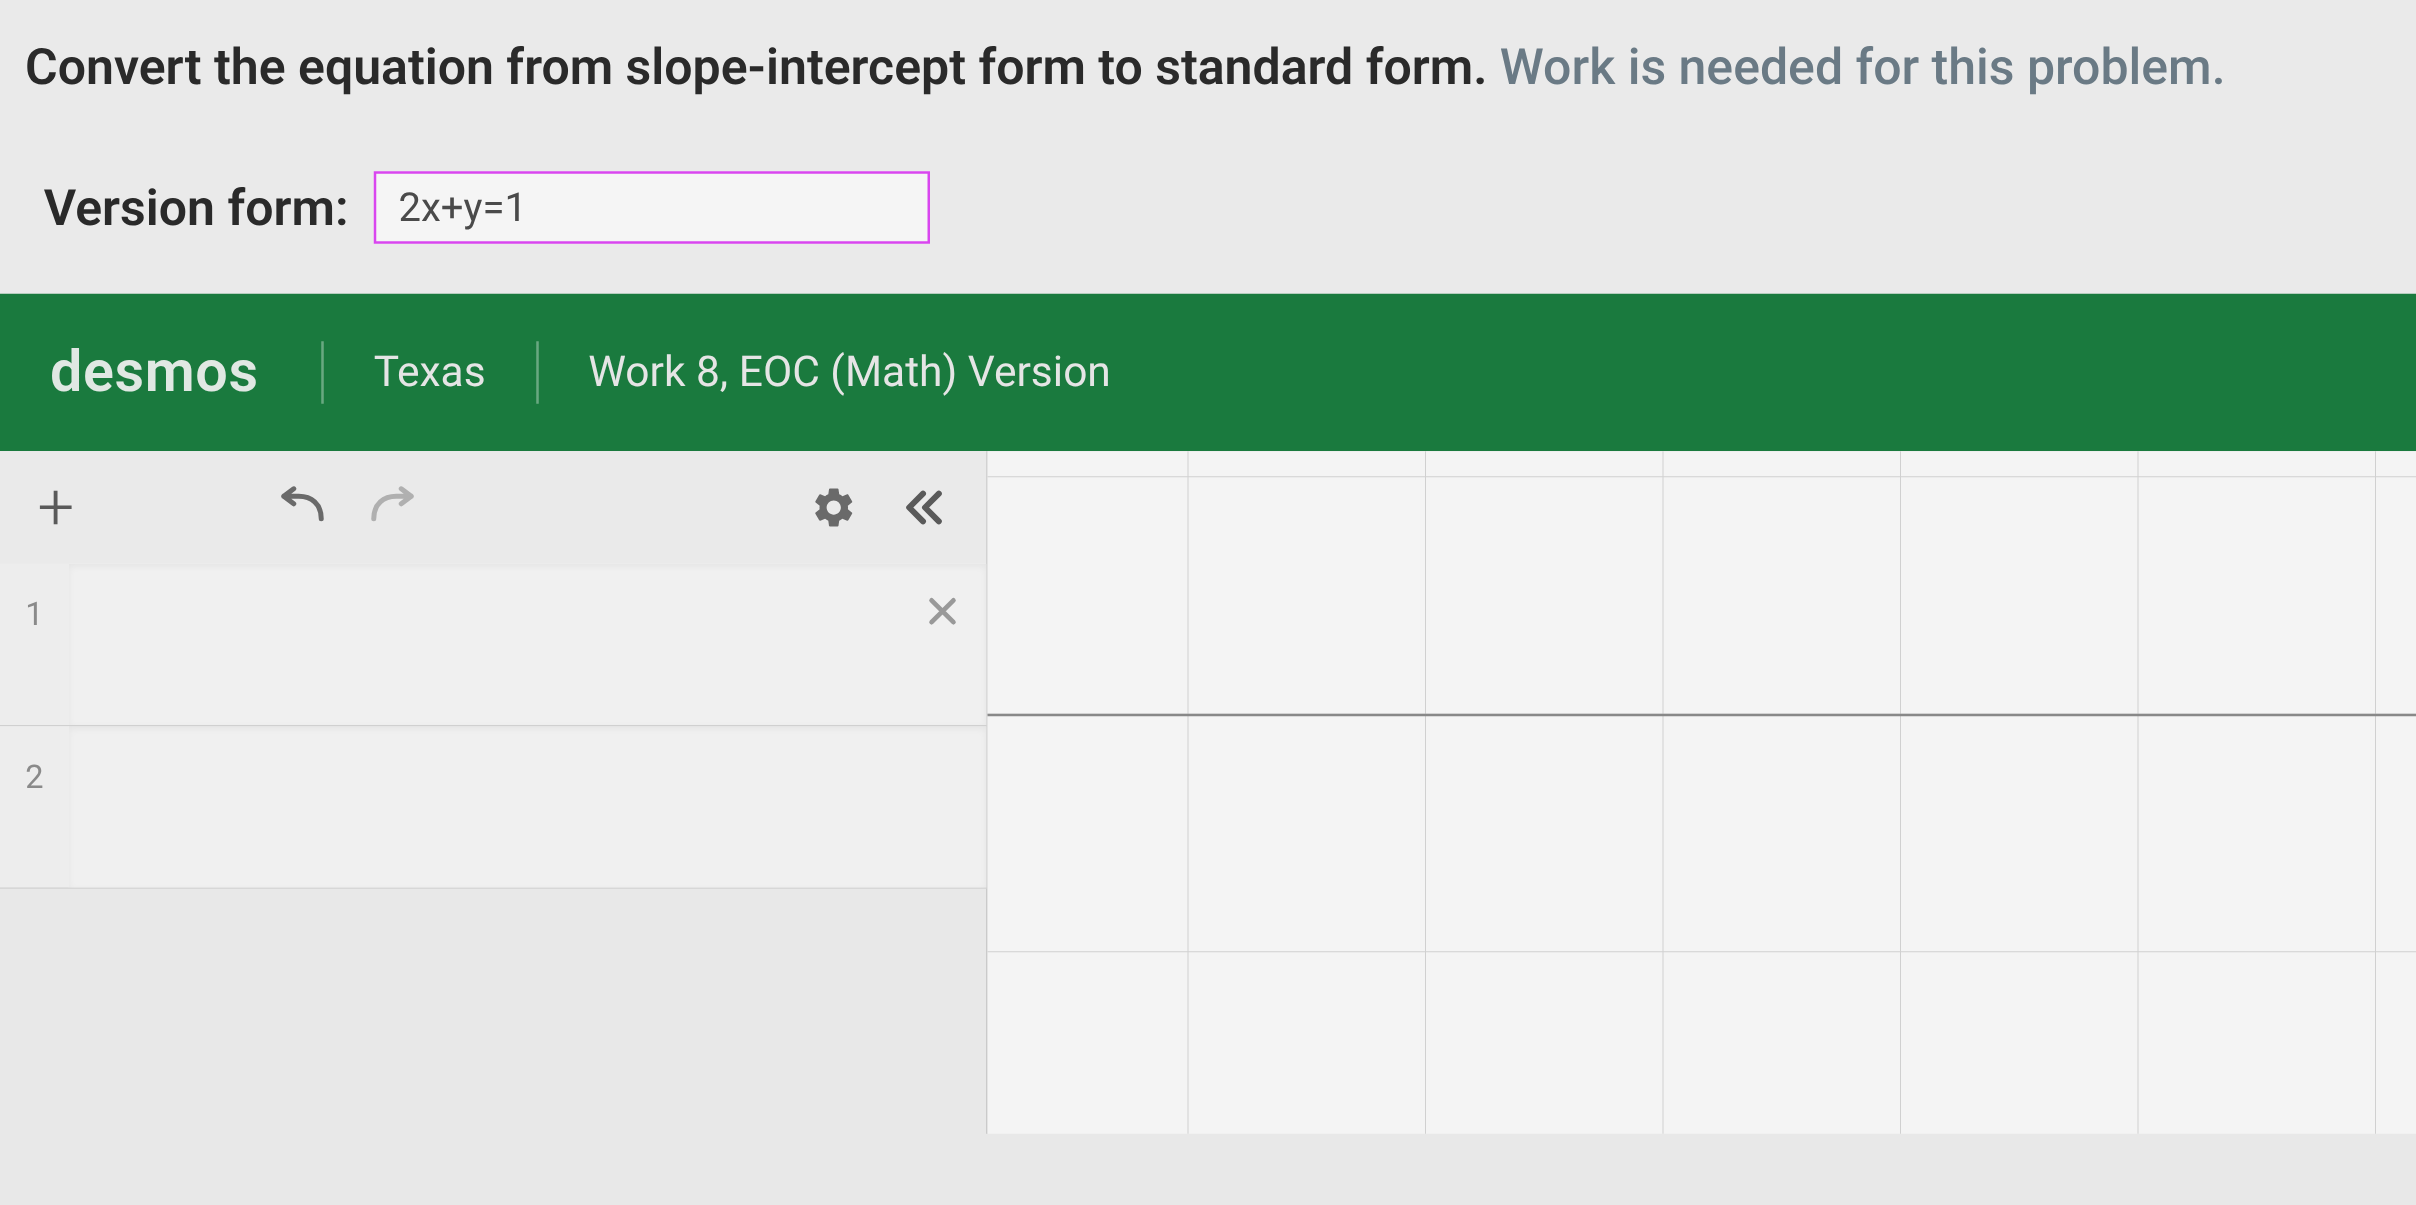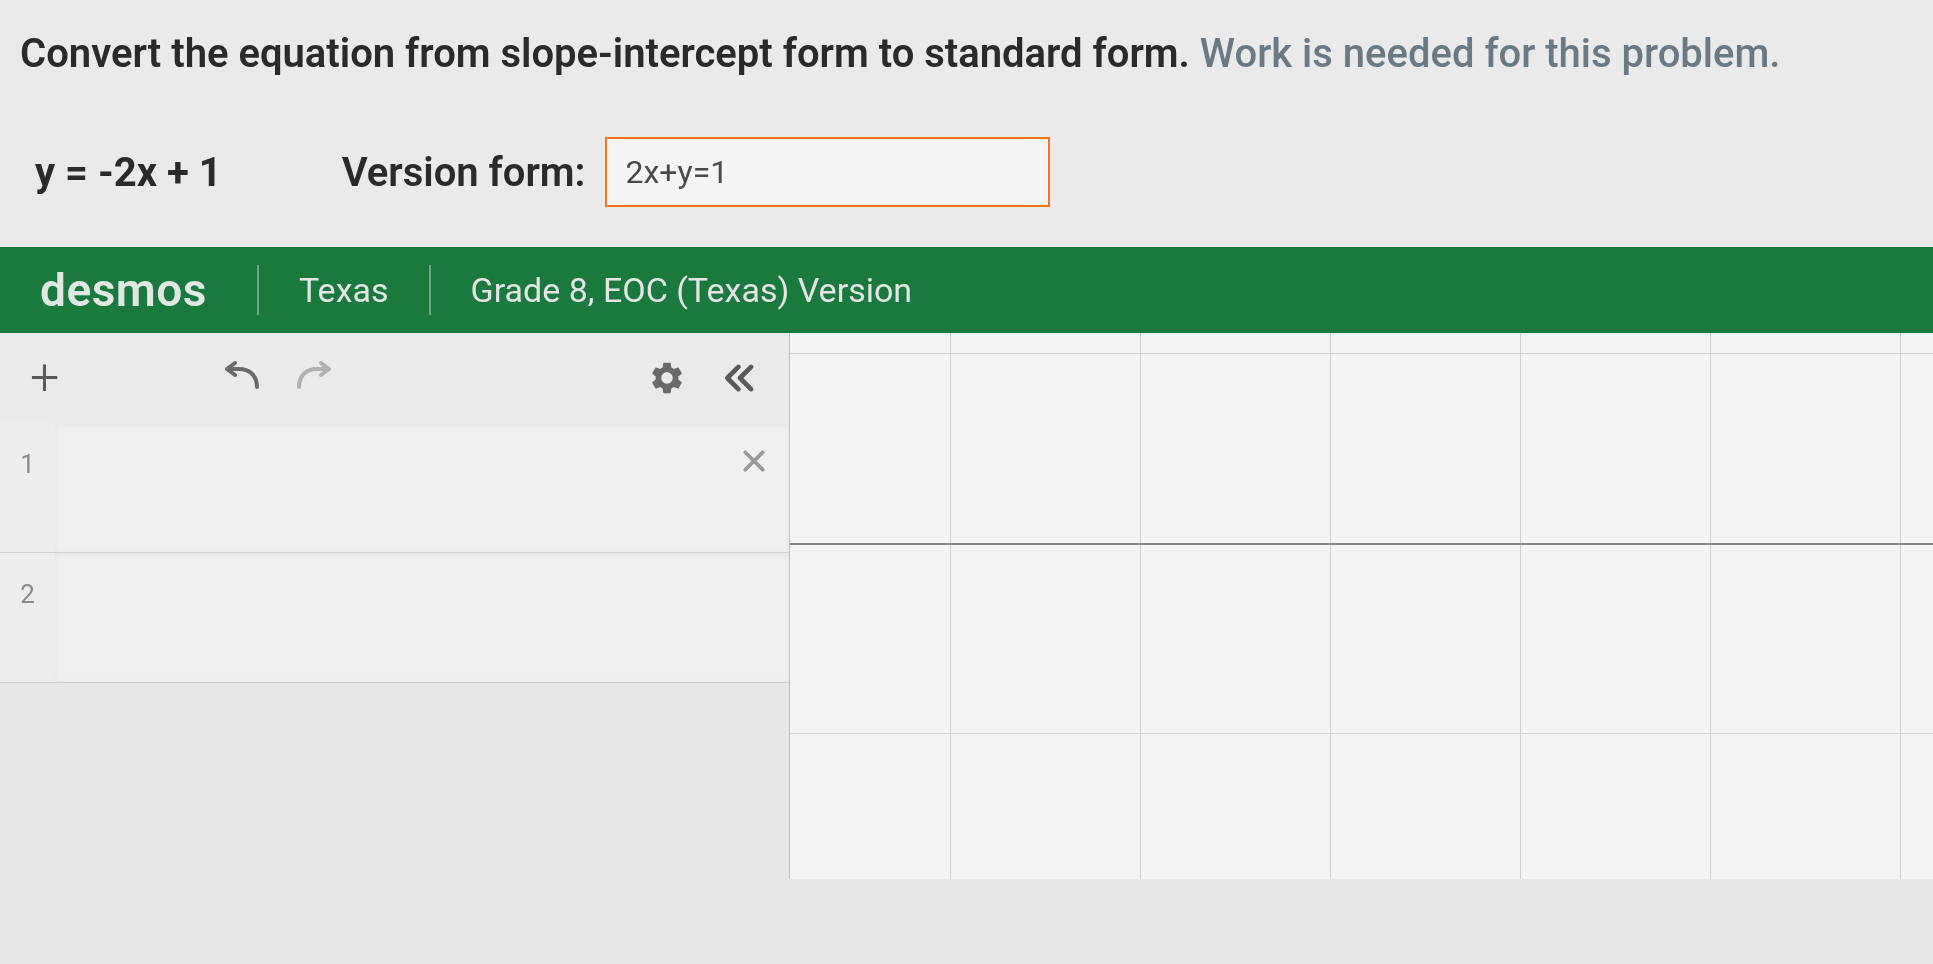--- a/index.html
+++ b/index.html
@@ -39,34 +39,34 @@
     }
     .given-equation {
       font-weight: 700;
     }
     .standard-form-group {
       display: flex;
       align-items: center;
       gap: 20px;
     }
     .answer-input {
-      border: 2px solid #f97316;
+      border: 2px solid #d946ef;
       background: #f5f5f5;
       padding: 6px 18px;
       font-size: 32px;
       font-family: inherit;
       color: #4a4a4a;
       min-width: 180px;
-      height: 70px;
+      height: 58px;
     }
     .desmos-header {
       background: #1a7a3e;
       display: flex;
       align-items: center;
-      height: 86px;
+      height: 126px;
       padding: 0 40px;
       color: #fff;
     }
     .desmos-logo {
       font-size: 46px;
       font-weight: 600;
       letter-spacing: 0.5px;
       color: #e0e8e3;
       padding-right: 40px;
     }
@@ -200,34 +200,33 @@
 </head>
 <body>
 
 <div class="problem-section">
   <div class="problem-statement">
     <span>Convert the equation from slope-intercept form to standard form.</span>
     <span> </span>
     <span class="underlined-note">Work is needed for this problem.</span>
   </div>
   <div class="equation-row">
-    <div class="given-equation">y = -2x + 1</div>
     <div class="standard-form-group">
       <span>Version form:</span>
       <input type="text" class="answer-input" value="2x+y=1" style="">
     </div>
   </div>
 </div>
 
 <div class="desmos-header">
   <div class="desmos-logo">desmos</div>
   <div class="divider"></div>
   <div class="header-text">Texas</div>
   <div class="divider"></div>
-  <div class="header-text">Grade 8, EOC (Texas) Version</div>
+  <div class="header-text">Work 8, EOC (Math) Version</div>
 </div>
 
 <div class="calculator-area">
   <div class="expression-panel">
     <div class="toolbar">
       <div class="toolbar-left">
         <div class="icon-btn plus-icon">+</div>
       </div>
       <div class="toolbar-center">
         <div class="icon-btn">

